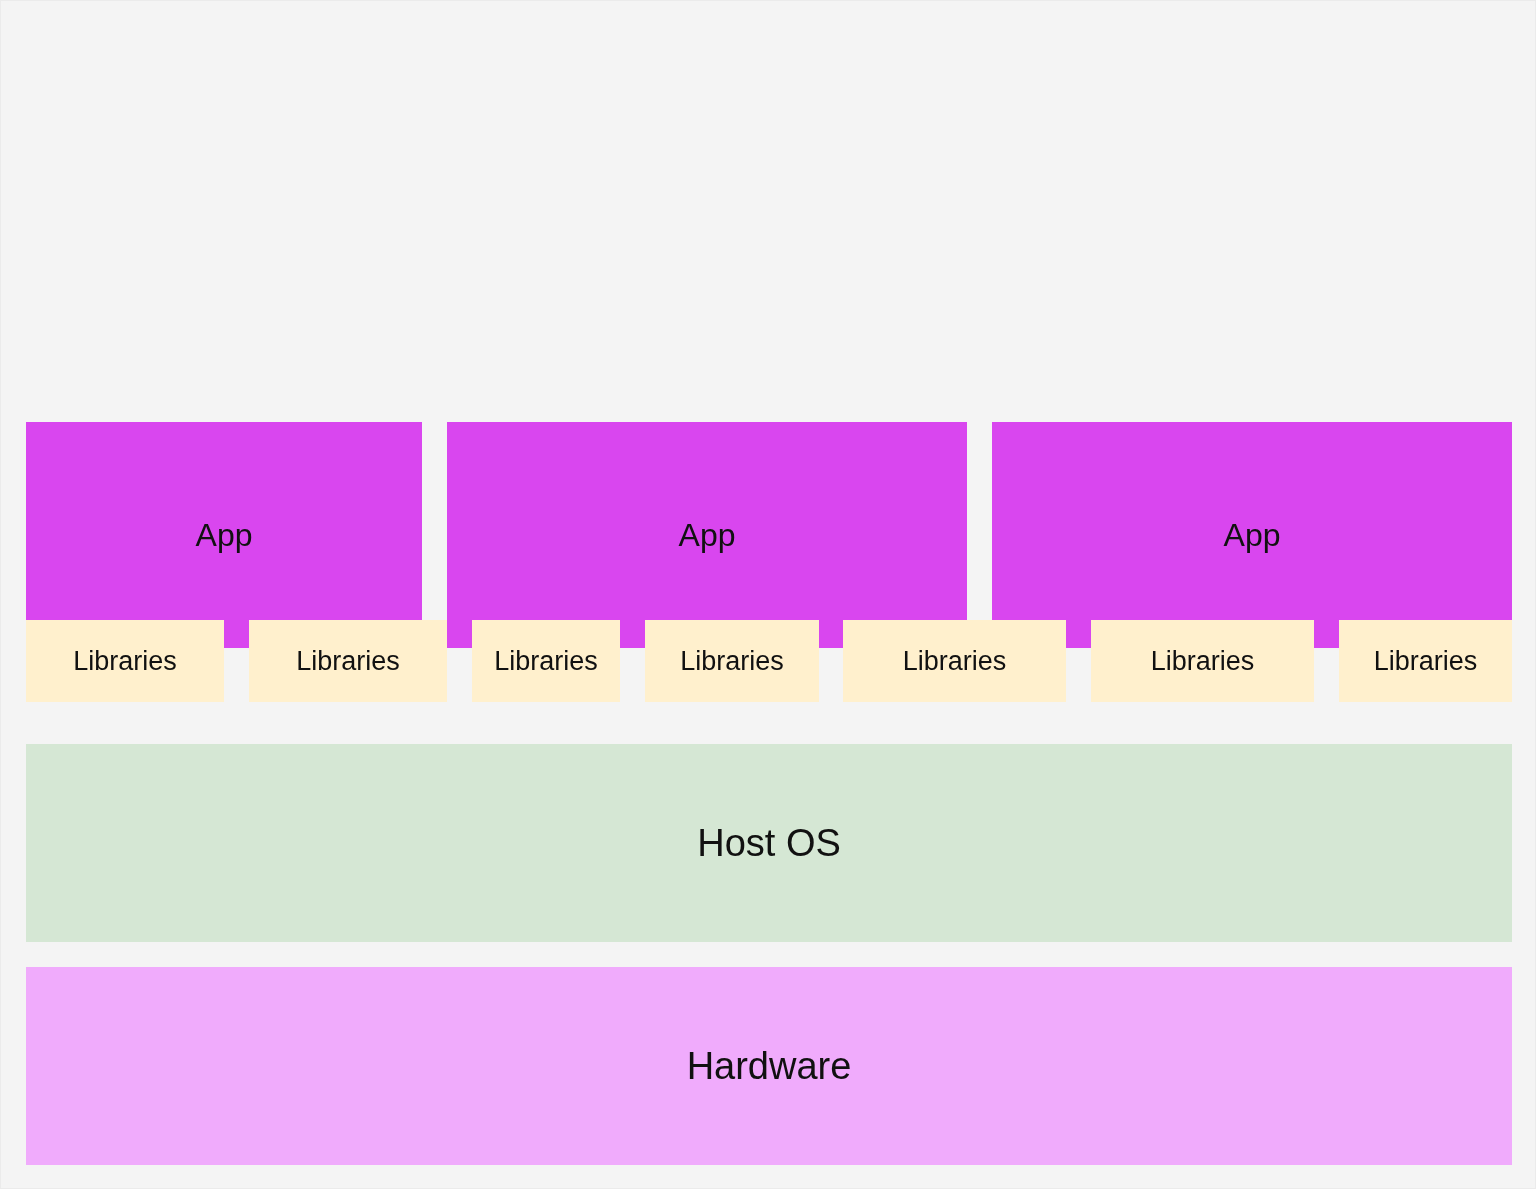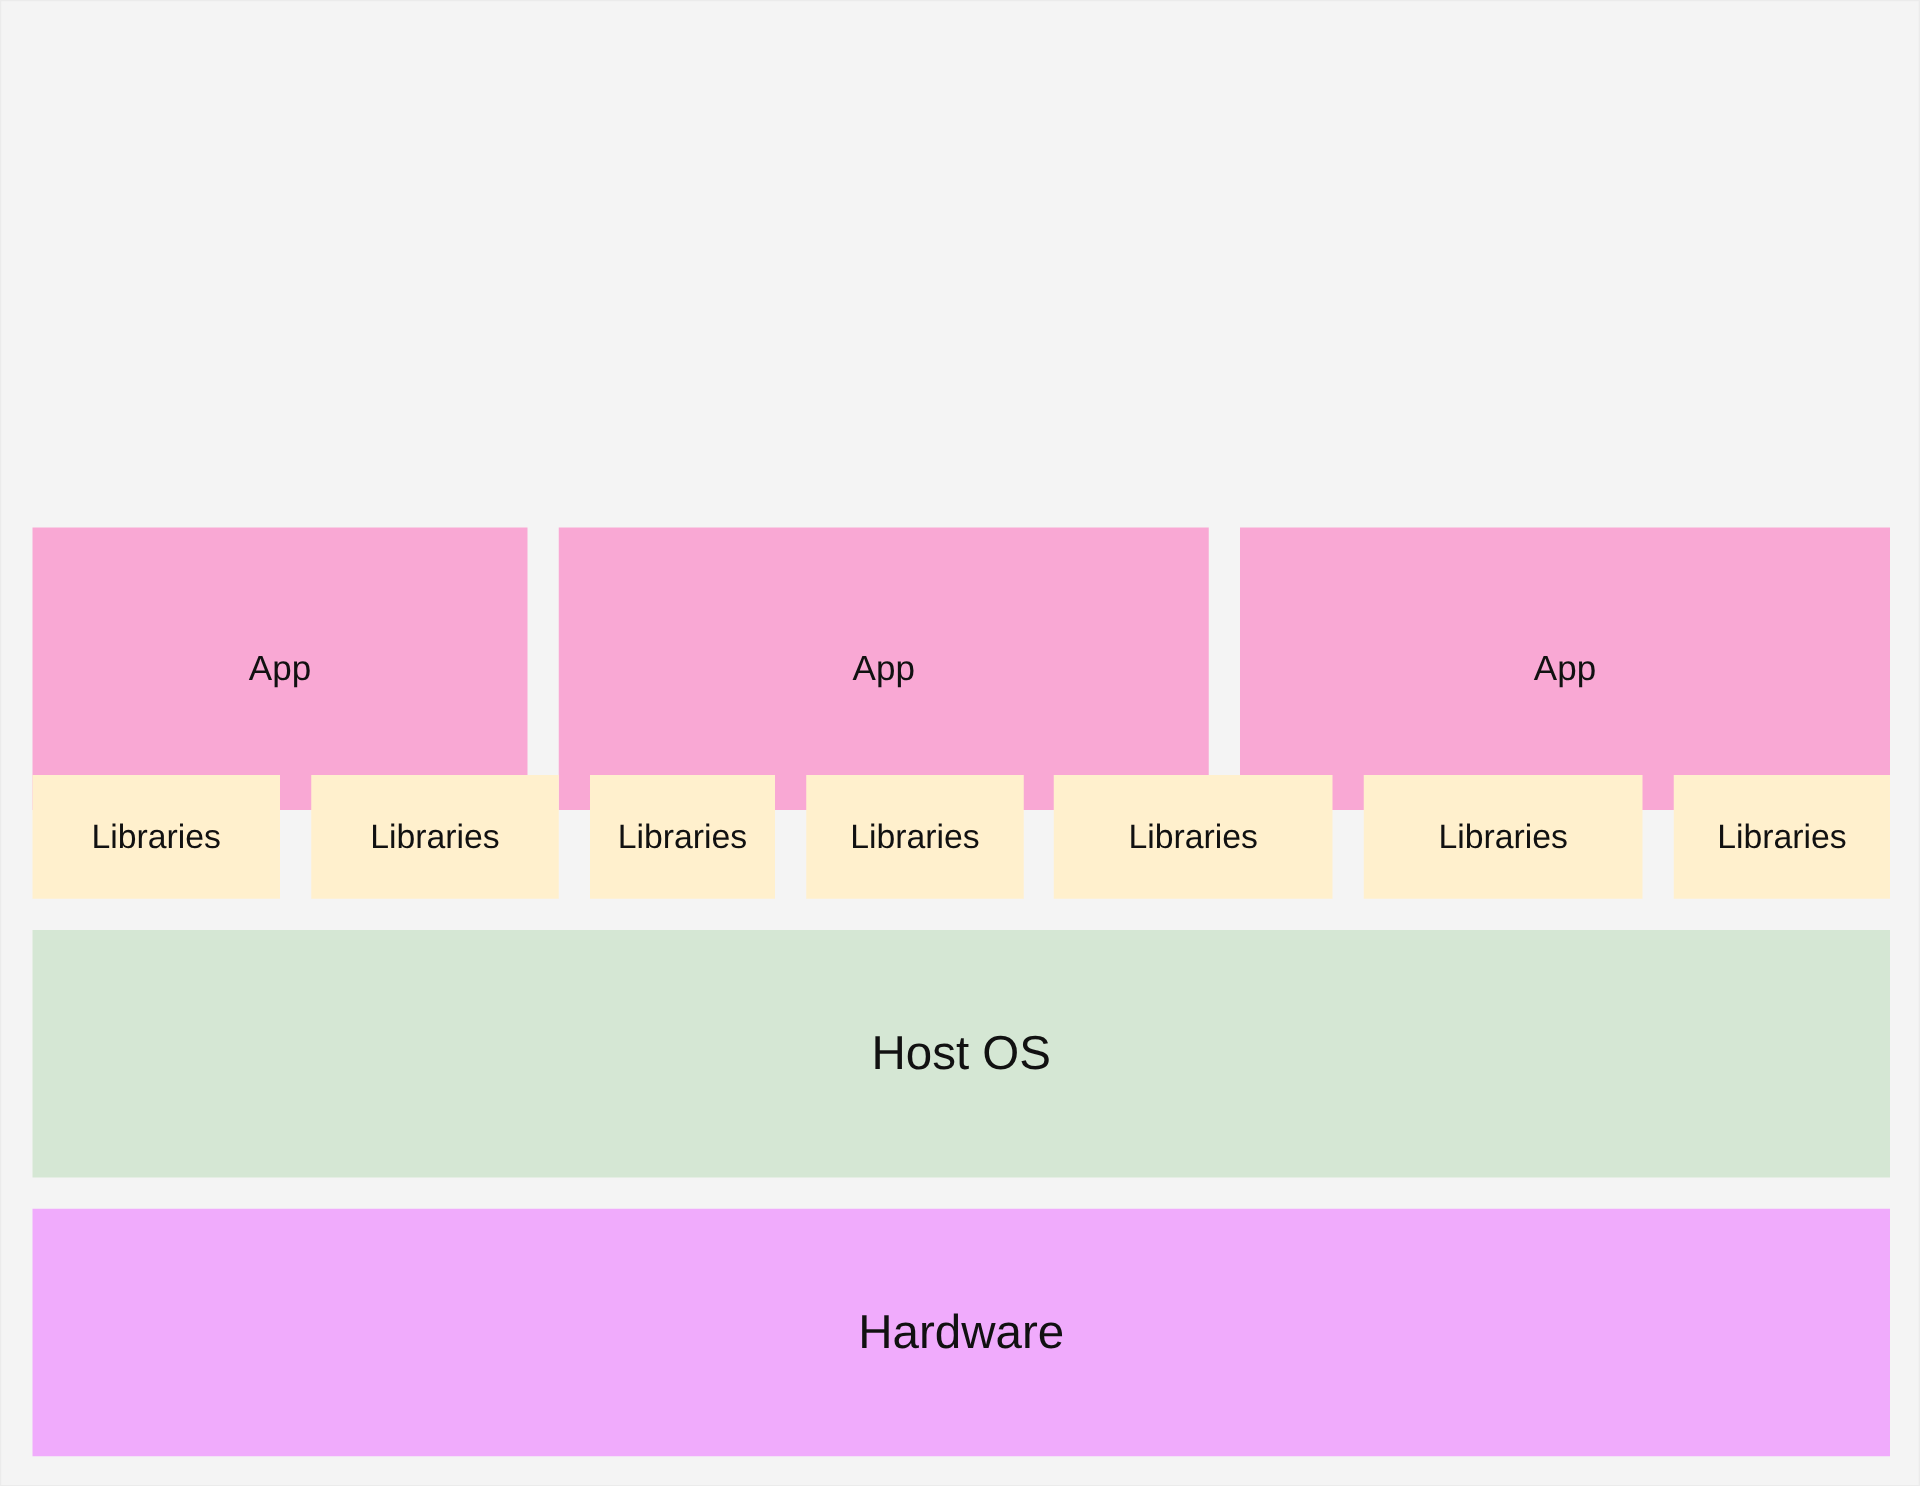--- a/index.html
+++ b/index.html
@@ -26,29 +26,29 @@
       position: absolute;
       display: flex;
       align-items: center;
       justify-content: center;
       box-sizing: border-box;
     }
     .box span {
       white-space: nowrap;
     }
     .app {
-      background: #f9a8d4;
+      background: #d946ef;
       top: 422px;
       height: 226px;
-      font-size: 28px;
+      font-size: 32px;
     }
     .lib {
       background: #fff0cd;
       top: 620px;
-      height: 99px;
+      height: 82px;
       font-size: 27px;
     }
     .hostos {
       background: #d5e7d4;
       left: 26px;
       width: 1486px;
       top: 744px;
       height: 198px;
       font-size: 38px;
     }

